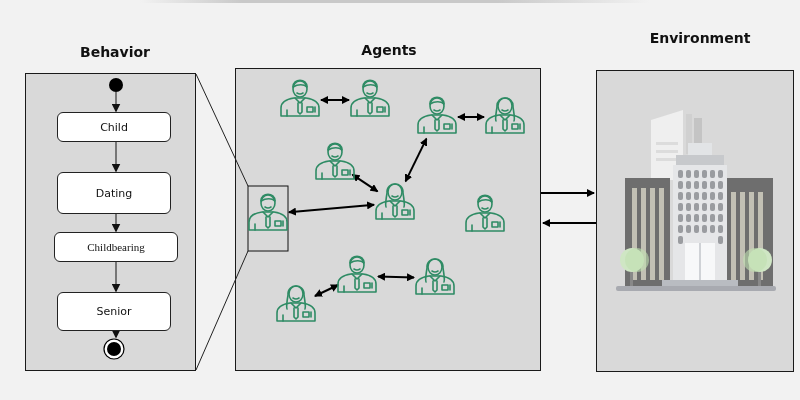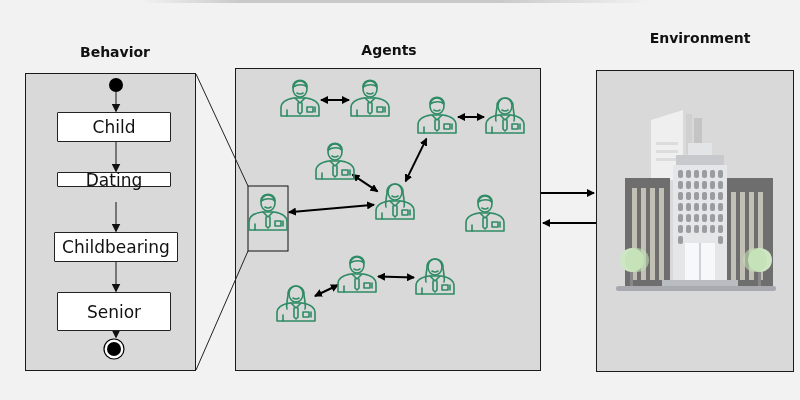--- a/index.html
+++ b/index.html
@@ -14,22 +14,22 @@
     background: linear-gradient(to right, rgba(200,200,200,0), #c9c9c9 20%, #c9c9c9 70%, rgba(200,200,200,0));
   }
   .title {
     position: absolute; font-weight: bold; font-size: 14px; color: #111;
     text-align: center;
   }
   .panel {
     position: absolute; background: #d9d9d9; border: 1px solid #1a1a1a; box-sizing: border-box;
   }
   .state {
-    position: absolute; background: #fff; border: 1px solid #222; border-radius: 1px;
-    box-sizing: border-box; font-size: 17px; color: #111;
+    position: absolute; background: #fff; border: 1px solid #222; border-radius: 6px;
+    box-sizing: border-box; font-size: 11px; color: #111;
     display: flex; align-items: center; justify-content: center;
     font-family: "DejaVu Sans", sans-serif;
   }
   svg { position: absolute; left: 0; top: 0; }
 </style>
 </head>
 <body>
 
 <div class="topline"></div>
 
@@ -263,15 +263,15 @@
     <rect x="630" y="262" width="3" height="24" fill="#888"></rect>
     <circle cx="632" cy="260" r="12" fill="#cfe6c4"></circle>
     <circle cx="637" cy="260" r="12" fill="#bfe0b0" opacity="0.6"></circle>
     <rect x="758" y="262" width="3" height="24" fill="#888"></rect>
     <circle cx="760" cy="260" r="12" fill="#cfe6c4"></circle>
     <circle cx="755" cy="260" r="12" fill="#bfe0b0" opacity="0.6"></circle>
   </g>
 </svg>
 
 <div class="state" style="left:57px; top:112px; width:114px; height:30px;">Child</div>
-<div class="state" style="left:57px; top:172px; width:114px; height:15px;">Dating</div>
-<div class="state" style="left:54px; top:232px; width:124px; height:30px;">Childbearing</div>
+<div class="state" style="left:57px; top:172px; width:114px; height:42px;">Dating</div>
+<div class="state" style="left:54px; top:232px; width:124px; height:30px;font-family:Liberation Serif, serif;">Childbearing</div>
 <div class="state" style="left:57px; top:292px; width:114px; height:39px;">Senior</div>
 
 </body></html>

